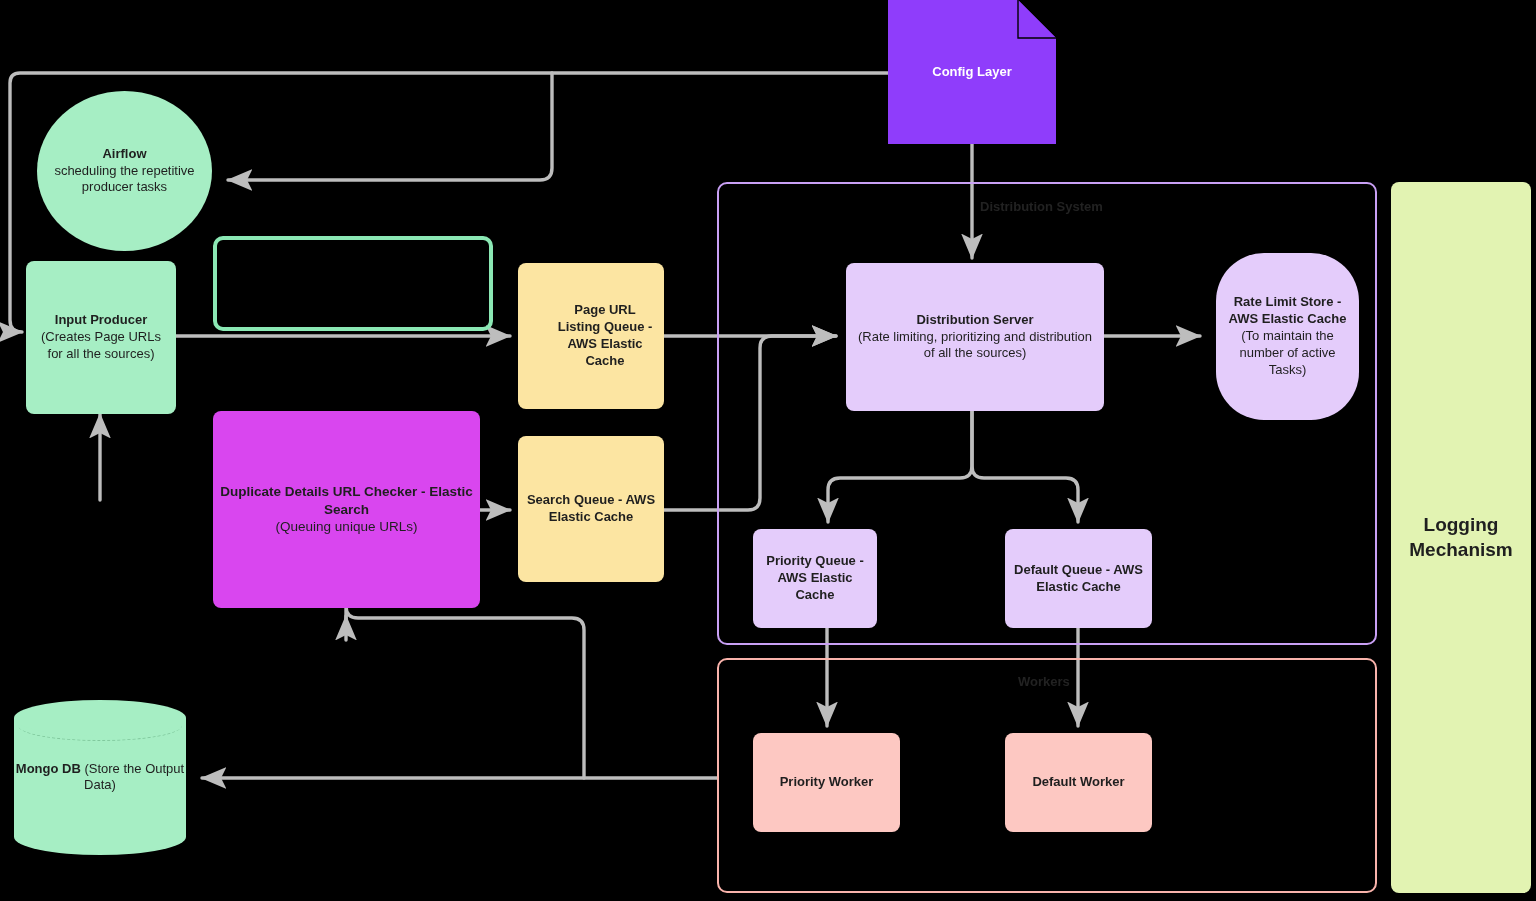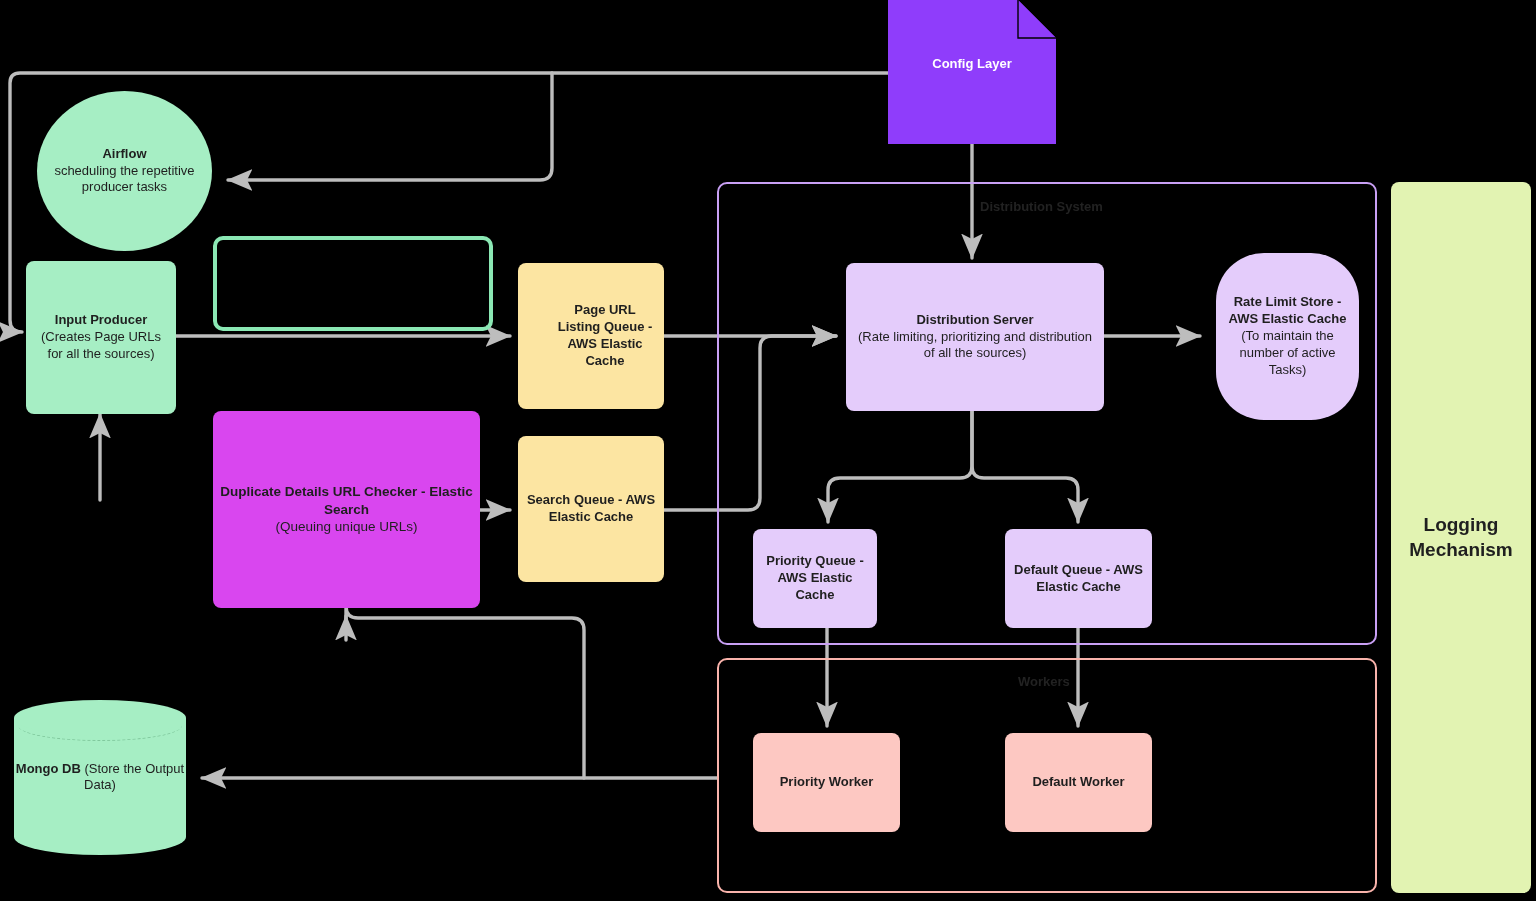--- a/index.html
+++ b/index.html
@@ -96,21 +96,21 @@
 
   <div class="panel" style="left:717px;top:658px;width:660px;height:235px;border:2.5px solid #F9B3AB;">
   </div>
   <div class="panel-label" style="left:1018px;top:674px;">Workers</div>
 
   <div class="doc" style="left:888px;top:0px;width:168px;height:144px;">
     <svg width="168" height="144" viewBox="0 0 168 144" style="position:absolute;left:0;top:0;">
       <path d="M0,0 L130,0 L168,38 L168,144 L0,144 Z" fill="#8F3DFB"></path>
       <path d="M130,0 L130,38 L168,38" fill="#8F3DFB" stroke="#000" stroke-width="1.4"></path>
     </svg>
-    <span style="position:absolute;left:0;right:0;top:56px;text-align:center;color:#fff;
+    <span style="position:absolute;left:0;right:0;top:64px;text-align:center;color:#fff;
                  font-weight:bold;font-size:13px;z-index:2;">Config Layer</span>
   </div>
 
   <div class="node green ellipse" style="left:37px;top:91px;width:175px;height:160px;font-size:13px;">
     <span class="tl">
       <b>Airflow</b>
       <span class="sub">scheduling the repetitive producer tasks</span>
     </span>
   </div>
 

